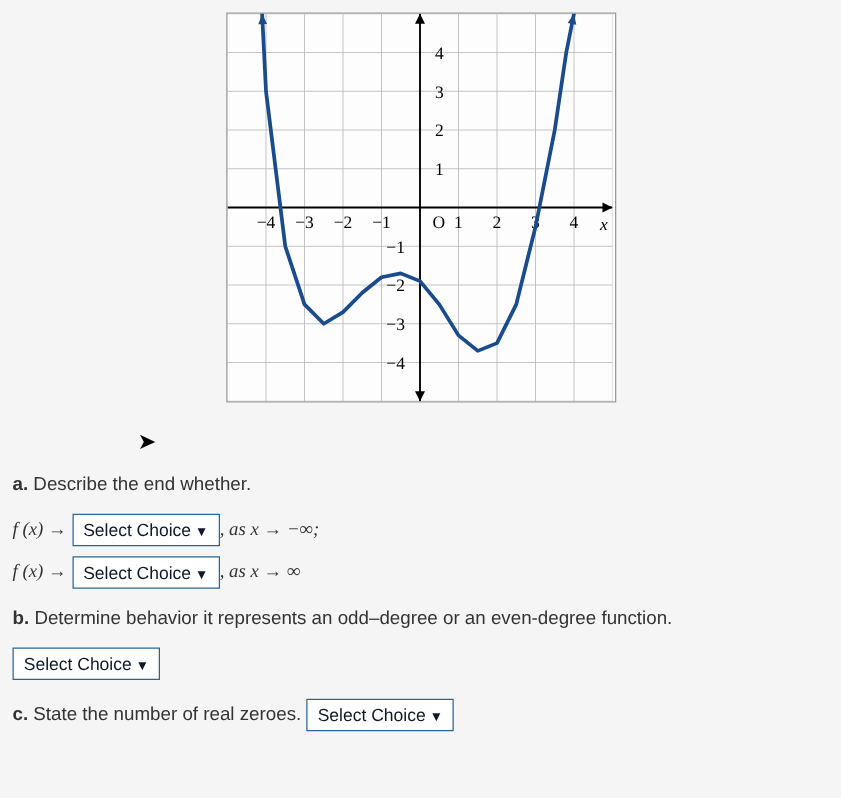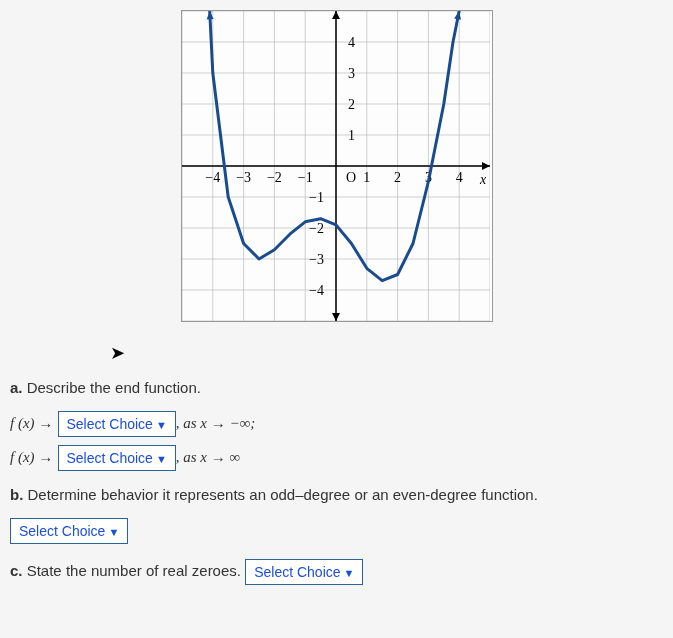--- a/index.html
+++ b/index.html
@@ -26,21 +26,21 @@
     }
     .math {
       font-style: italic;
       font-family: 'Times New Roman', serif;
       text-align: center;
     }
     .select-box {
       display: inline-block;
       border: 1px solid #2a6496;
       padding: 4px 8px;
-      color: #1d4ed8;
+      color: #0f172a;
       background: #fff;
       font-size: 14px;
       cursor: pointer;
       vertical-align: middle;
     }
     .select-box::after {
       content: " ";
     }
     .chevron {
       font-size: 11px;
@@ -112,21 +112,21 @@
       <path d="M27.7,0.0 L30.8,62.0 L46.2,186.0 L61.6,232.5 L77.0,248.0 L92.4,238.7 L107.8,223.2 L123.2,210.8 L138.6,207.7 L154.0,213.9 L169.4,232.5 L184.8,257.3 L200.2,269.7 L215.6,263.5 L231.0,232.5 L246.4,170.5 L261.8,93.0 L271.0,31.0 L277.2,0.0" stroke="#1a4b8c" stroke-width="3" fill="none" stroke-linecap="round" stroke-linejoin="round"></path>
       <polygon points="27.720000000000013,0 24.63356799826002,8.45422601416802 31.634352641548585,8.104186782003591" fill="#1a4b8c"></polygon>
       <polygon points="277.2,0 272.13758078761947,7.441230524457677 279.01099060971364,8.815912488876515" fill="#1a4b8c"></polygon>
     </svg>
 </div>
 
 <span class="cursor-icon">➤</span>
 
 <div class="question-block">
   <span class="bold-label">a.</span>
-  <span>Describe the end function.</span>
+  <span>Describe the end whether.</span>
 </div>
 
 <div class="line">
   <span class="math">f (x) →</span>
   <span class="select-box">
     <span>Select Choice</span><span class="chevron">▼</span>
   </span><span class="math">, as x → −∞;</span>
 </div>
 
 <div class="line">

